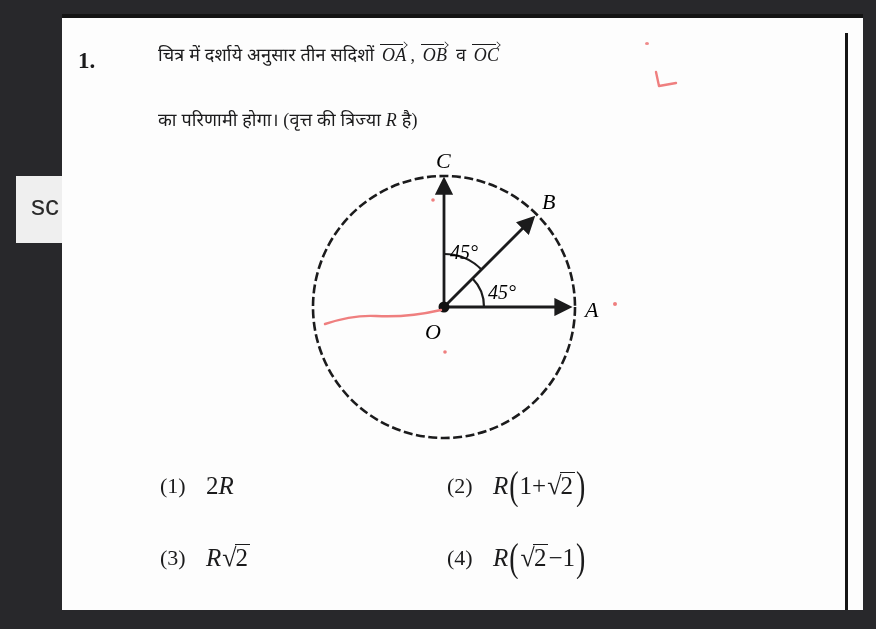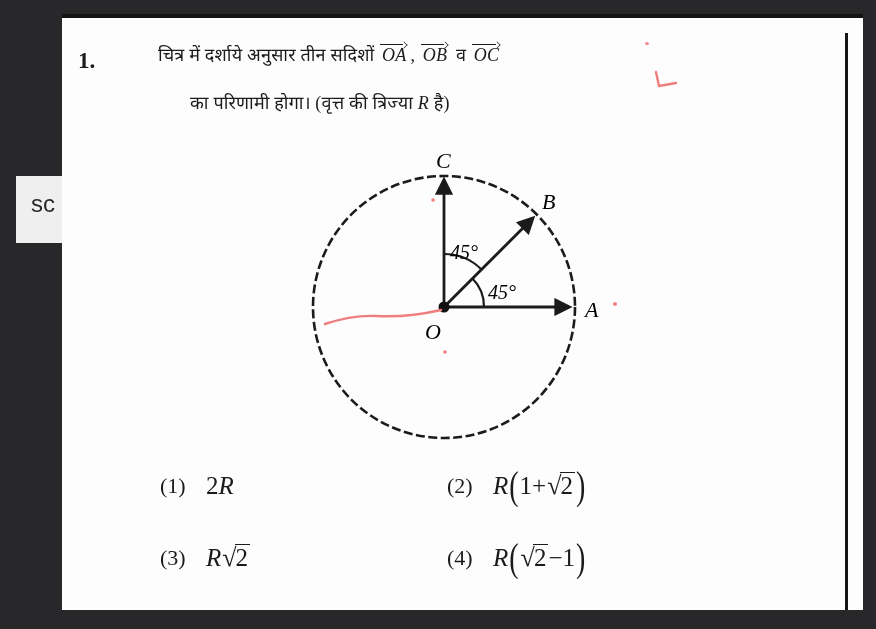--- a/index.html
+++ b/index.html
@@ -4,38 +4,38 @@
 <style>
   html,body{margin:0;padding:0;background:#28282b;}
   .stage{position:relative;width:876px;height:629px;background:#28282b;overflow:hidden;
          font-family:"Liberation Serif","DejaVu Serif",serif;color:#1b1b1c;}
   .page{position:absolute;left:62px;top:14px;width:801px;height:596px;background:#fdfdfd;
         border-top:4px solid #141414;box-sizing:border-box;}
   .vrule{position:absolute;left:783px;top:15px;width:3px;height:577px;background:#151515;}
   .qnum{position:absolute;left:16px;top:30px;font-size:23px;font-weight:bold;}
   .qline{position:absolute;left:96px;white-space:nowrap;font-size:18px;letter-spacing:.2px;}
   .qline1{top:24px;}
-  .qline2{top:72px;margin-left:32px;}
+  .qline2{top:89px;}
   .it{font-style:italic;}
   .vec{position:relative;display:inline-block;font-style:italic;margin:0 3px 0 2px;padding:0 1px;}
   .vec .bar{position:absolute;left:-1px;right:4px;top:-1px;height:0;border-top:1.8px solid #1b1b1c;}
   .vec .tip{position:absolute;right:-1px;top:-4.5px;width:7px;height:7px;
             border-top:1.8px solid #1b1b1c;border-right:1.8px solid #1b1b1c;
             transform:rotate(45deg) scale(.62);}
   .diagram{position:absolute;left:238px;top:122px;width:320px;height:320px;}
   .opt{position:absolute;display:flex;align-items:center;height:42px;font-size:25px;}
   .onum{font-size:22px;width:46px;font-style:normal;}
   .formula{display:flex;align-items:center;}
   .bigparen{display:inline-block;transform:scaleY(1.4);font-size:28px;font-style:normal;margin:0 1px;}
   .sqsign{font-style:normal;font-size:26px;margin-left:1px;}
   .rad{font-style:normal;border-top:1.8px solid #1b1b1c;padding:0 2px 0 1px;margin-left:-2px;line-height:1.05;}
   .num{font-style:normal;}
   .scbox{position:absolute;left:16px;top:176px;width:46px;height:67px;background:#efefef;
          overflow:hidden;font-family:"Liberation Sans","DejaVu Sans",sans-serif;}
-  .scbox span{position:absolute;left:15px;top:14px;font-size:24px;color:#2a2a2a;}
+  .scbox span{position:absolute;left:15px;top:14px;font-size:28px;color:#2a2a2a;}
   .red-hook{position:absolute;left:590px;top:52px;width:28px;height:22px;}
   .red-dot-title{position:absolute;left:583px;top:24px;width:4px;height:3px;background:#ef8a8a;border-radius:50%;}
   svg text{font-family:"Liberation Serif","DejaVu Serif",serif;}
 </style>
 </head>
 <body>
 
 <div class="stage">
 
   <div class="page">

